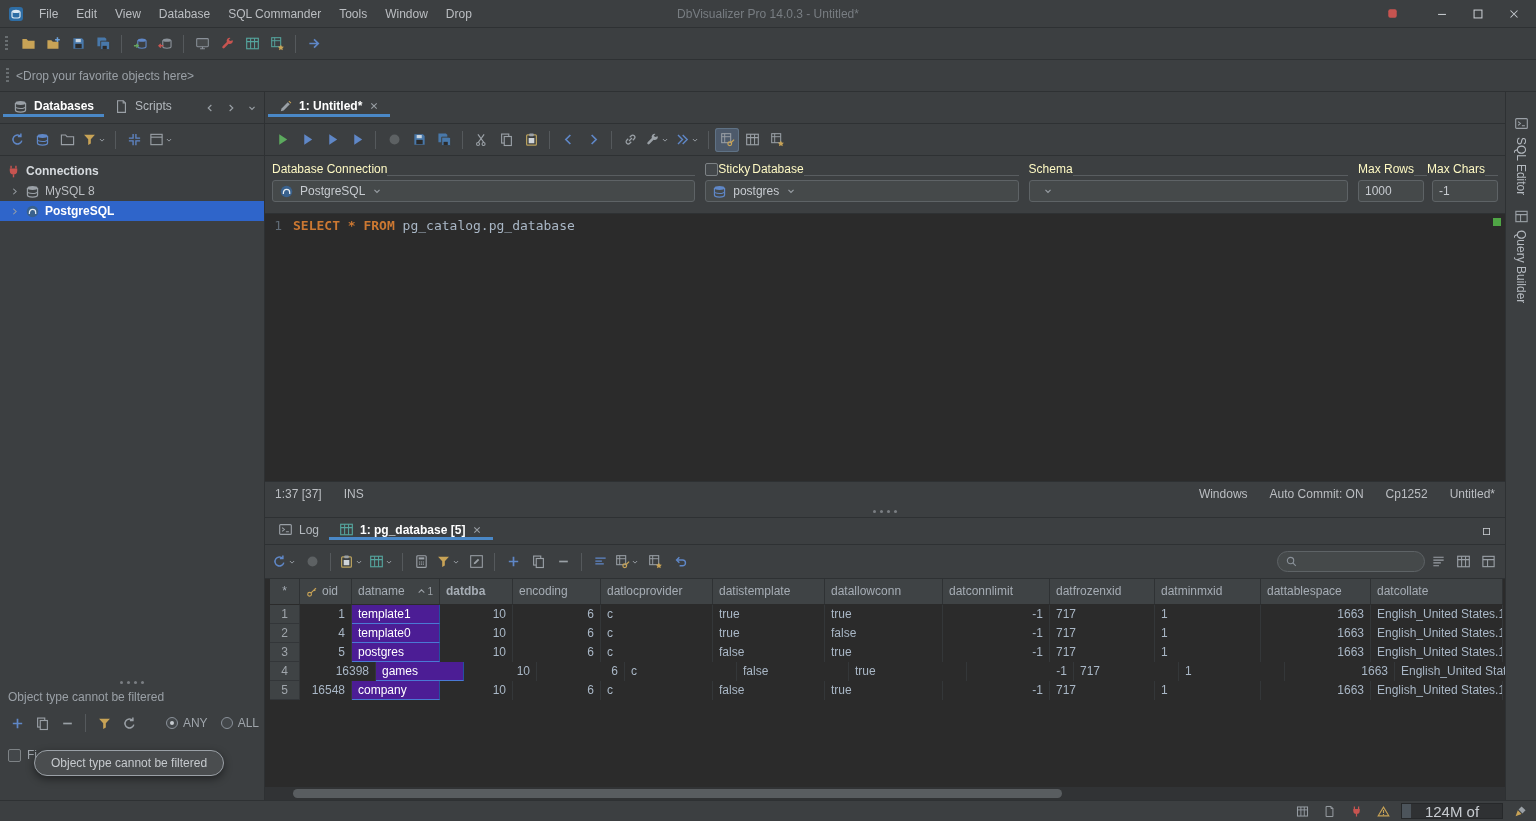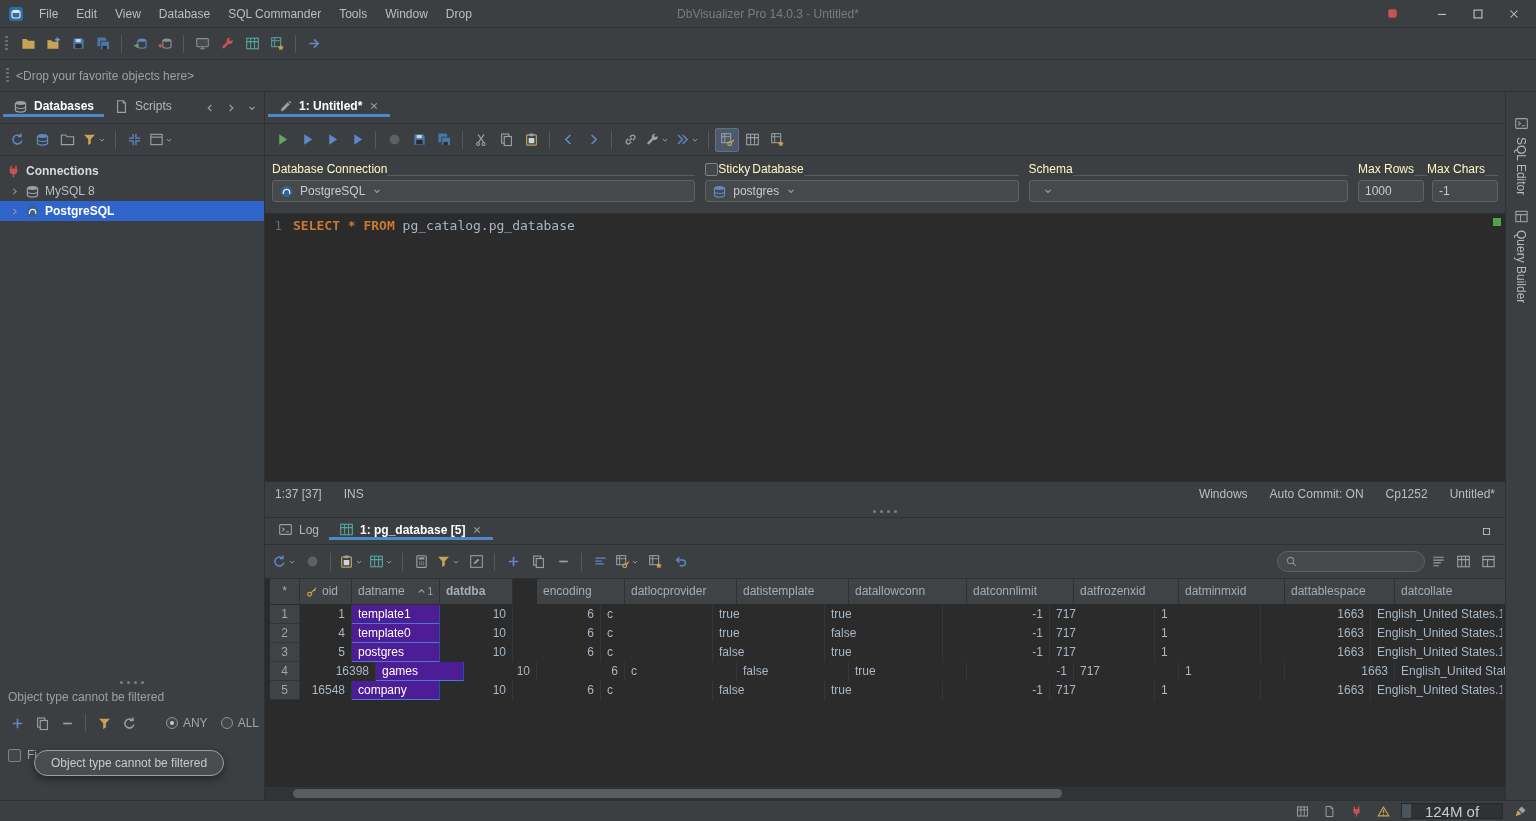--- a/index.html
+++ b/index.html
@@ -978,21 +978,21 @@
                   <span class="sortmark">
                     <svg viewBox="0 0 16 16" width="9" height="9">
                       <path d="M3 10l5-5 5 5" fill="none" stroke="#9aa0a6" stroke-width="1.8"></path>
                     </svg>
                     <span>1</span>
                   </span>
                 </div>
                 <div class="gcell" style="width: 73px; font-weight: bold;">
                   <span>datdba</span>
                 </div>
-                <div class="gcell" style="width: 88px; margin-left: 24px;">
+                <div class="gcell" style="width: 88px;">
                   <span>encoding</span>
                 </div>
                 <div class="gcell" style="width: 112px;">
                   <span>datlocprovider</span>
                 </div>
                 <div class="gcell" style="width: 112px;">
                   <span>datistemplate</span>
                 </div>
                 <div class="gcell" style="width: 118px;">
                   <span>datallowconn</span>

